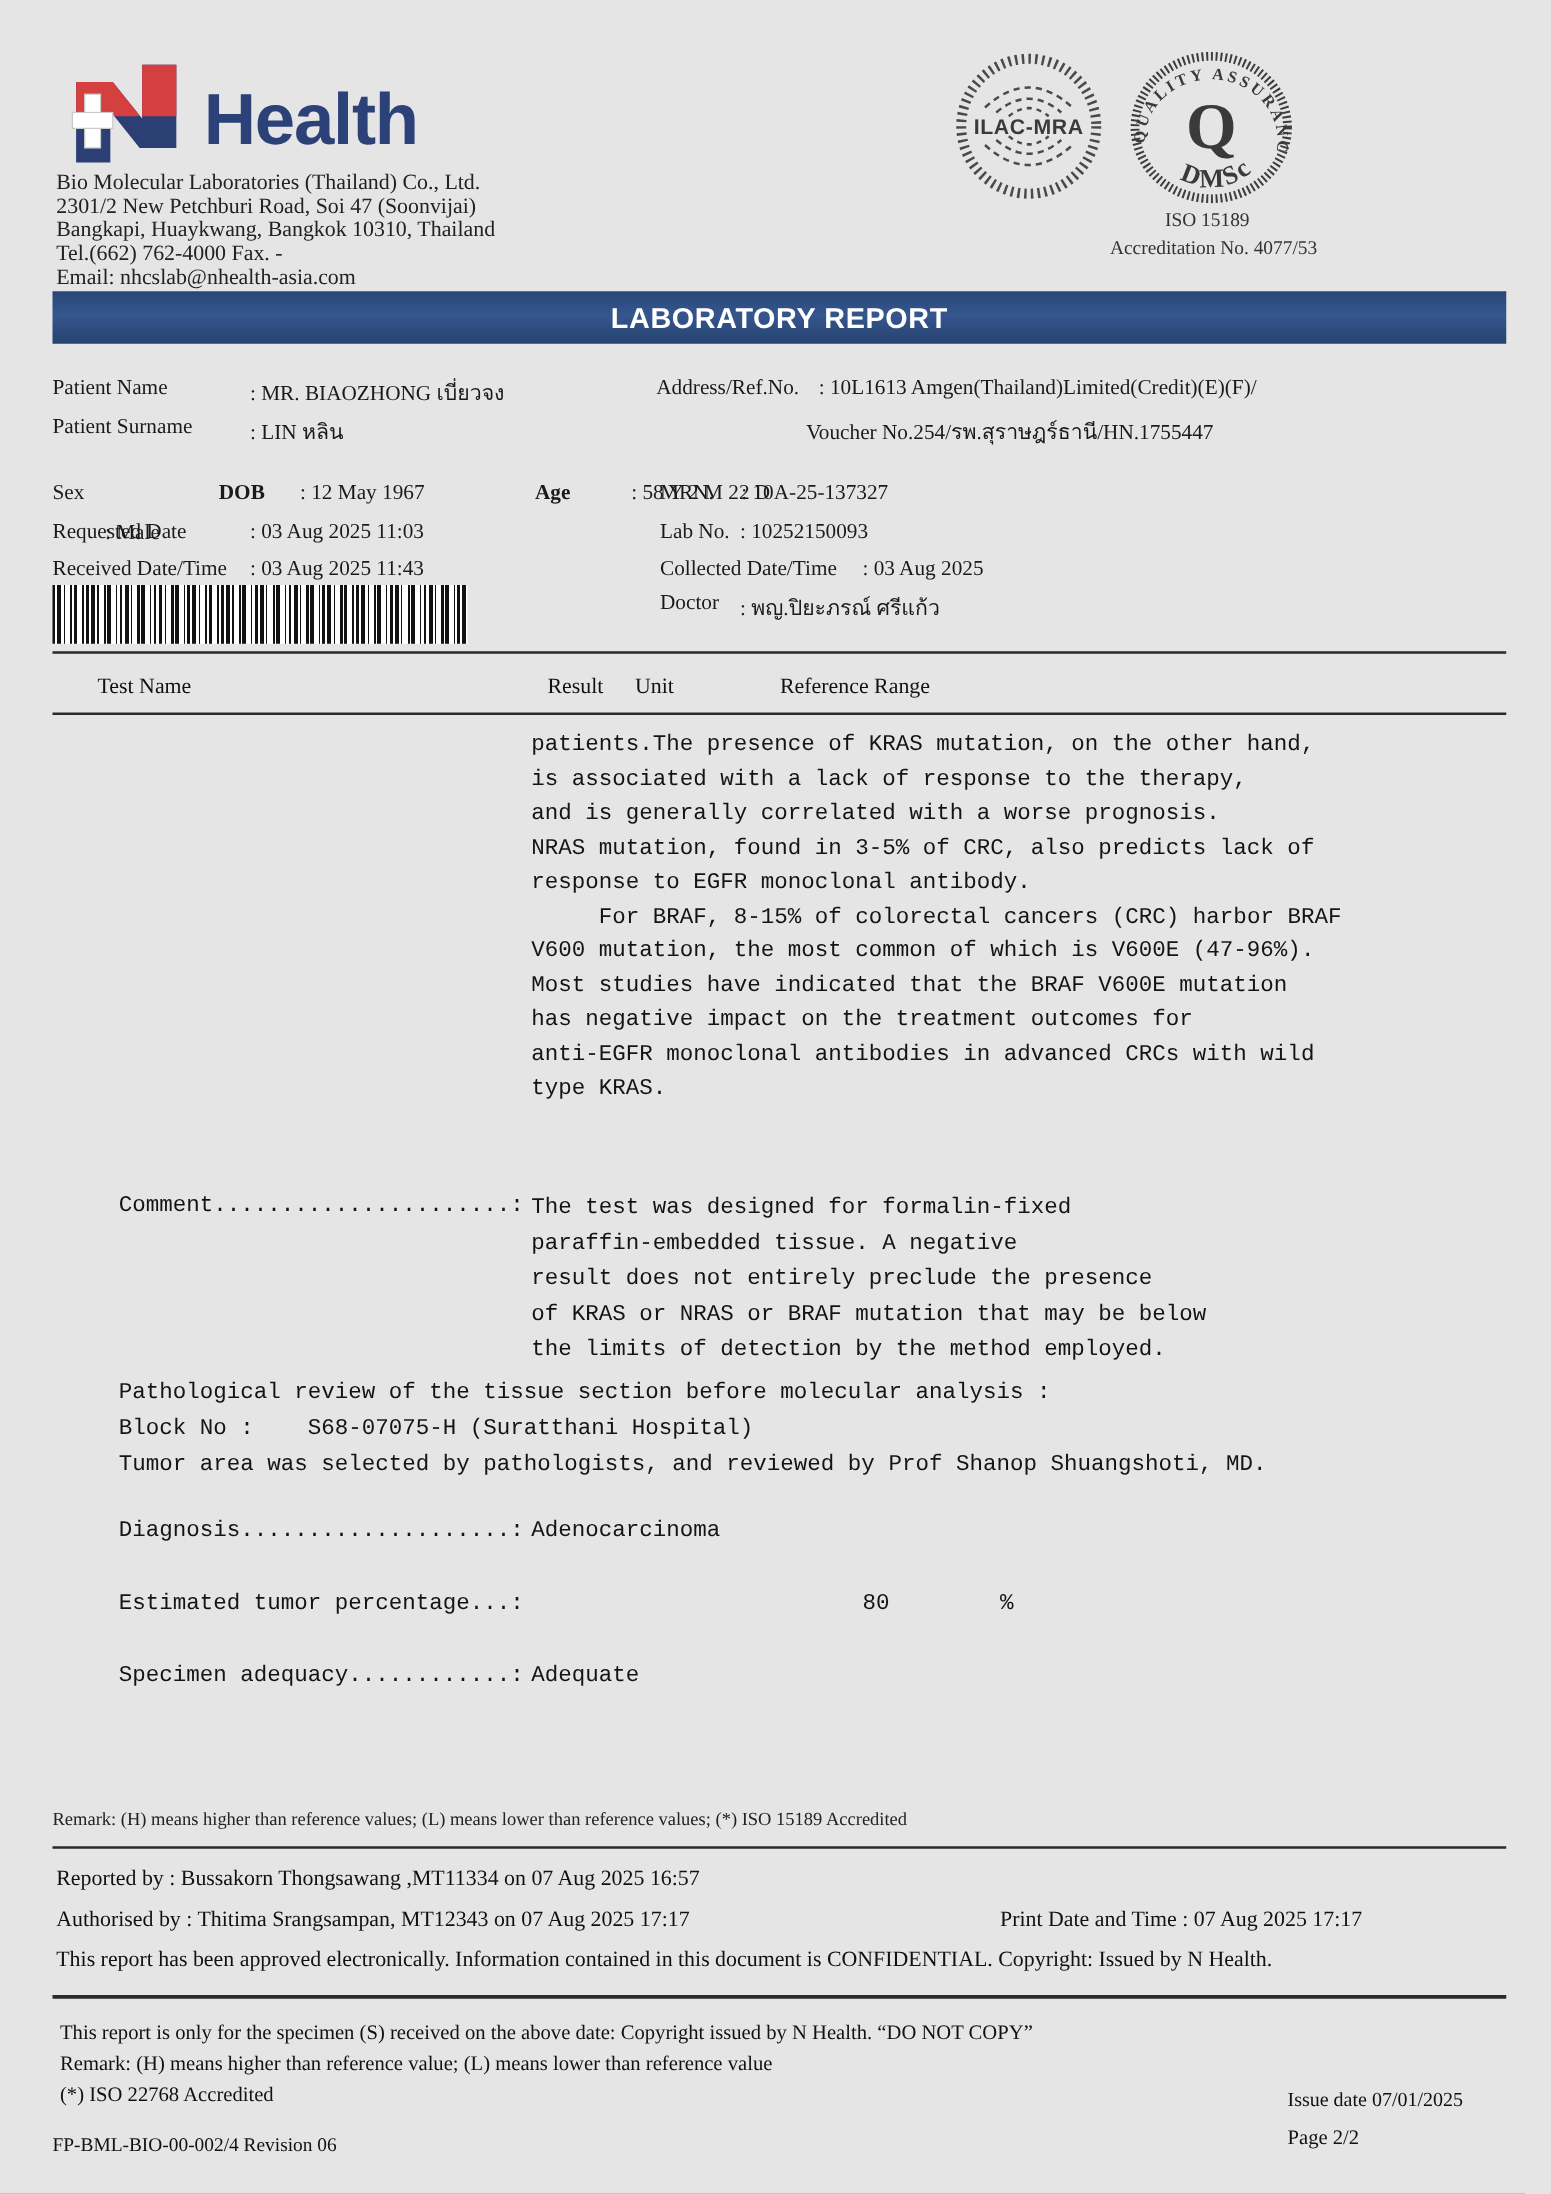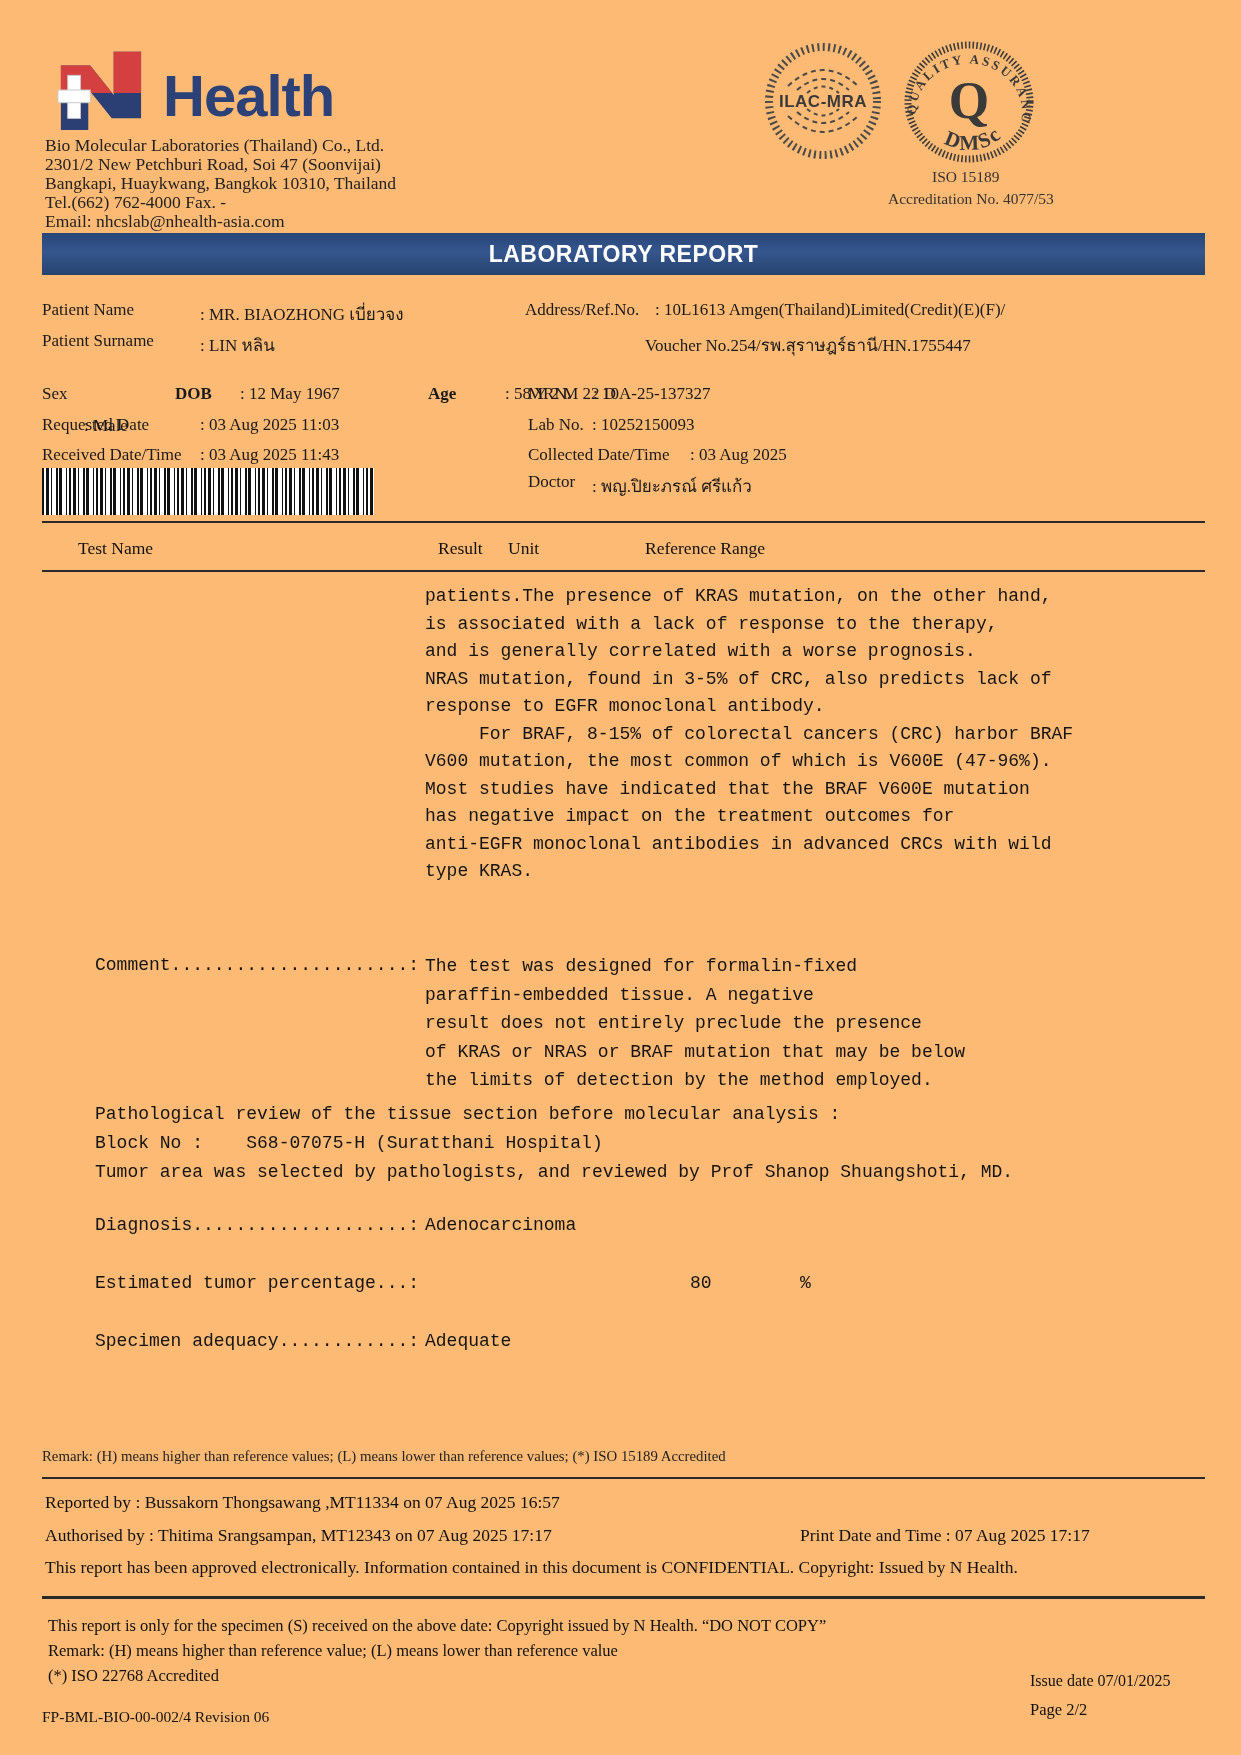--- a/index.html
+++ b/index.html
@@ -1,16 +1,16 @@
 <!DOCTYPE html>
 <html><head>
 <meta charset="utf-8">
 <style>
   html,body{margin:0;padding:0;background:#9a9a9a;}
-  .page{position:relative;width:1241px;height:1755px;margin:0 auto;background:#fdba74;overflow:hidden;
+  .page{position:relative;width:1241px;height:1755px;margin:0 auto;background:#e5e5e5;overflow:hidden;
         color:#1c1c1c;}
   .ser{font-family:"Liberation Serif",serif;}
   .sans{font-family:"Liberation Sans",sans-serif;}
   .mono{font-family:"Liberation Mono","DejaVu Sans Mono",monospace;}
   .abs{position:absolute;}
   .pre{white-space:pre-wrap;}
   
   .wordmark{font-size:58px;font-weight:bold;color:#2b4178;letter-spacing:-1px;}
   .addr{font-size:17.5px;line-height:19px;color:#222;}
   .iso-small{font-size:15.5px;color:#333;}
@@ -144,21 +144,21 @@
   <div class="row ser lbl" style="top:472px;">
     <span class="at" style="left:528px;">Doctor</span>
     <span class="at" style="left:592px;">: พญ.ปิยะภรณ์ ศรีแก้ว</span>
   </div>
 
   <div class="hline" style="left:42px;top:521px;width:1163px;height:2px;"></div>
   <div class="row ser th" style="top:538px;">
     <span class="at" style="left:78px;">Test Name</span>
     <span class="at" style="left:438px;">Result</span>
     <span class="at" style="left:508px;">Unit</span>
-    <span class="at" style="left:645px;">Reference Range</span>
+    <span class="at" style="left:624px;">Reference Range</span>
   </div>
   <div class="hline" style="left:42px;top:570px;width:1163px;height:2px;"></div>
 
   <div class="abs mono monoblock pre" style="left:425px;top:583px;width:680px;">patients.The presence of KRAS mutation, on the other hand,
 is associated with a lack of response to the therapy,
 and is generally correlated with a worse prognosis.
 NRAS mutation, found in 3-5% of CRC, also predicts lack of
 response to EGFR monoclonal antibody.
      For BRAF, 8-15% of colorectal cancers (CRC) harbor BRAF
 V600 mutation, the most common of which is V600E (47-96%).

